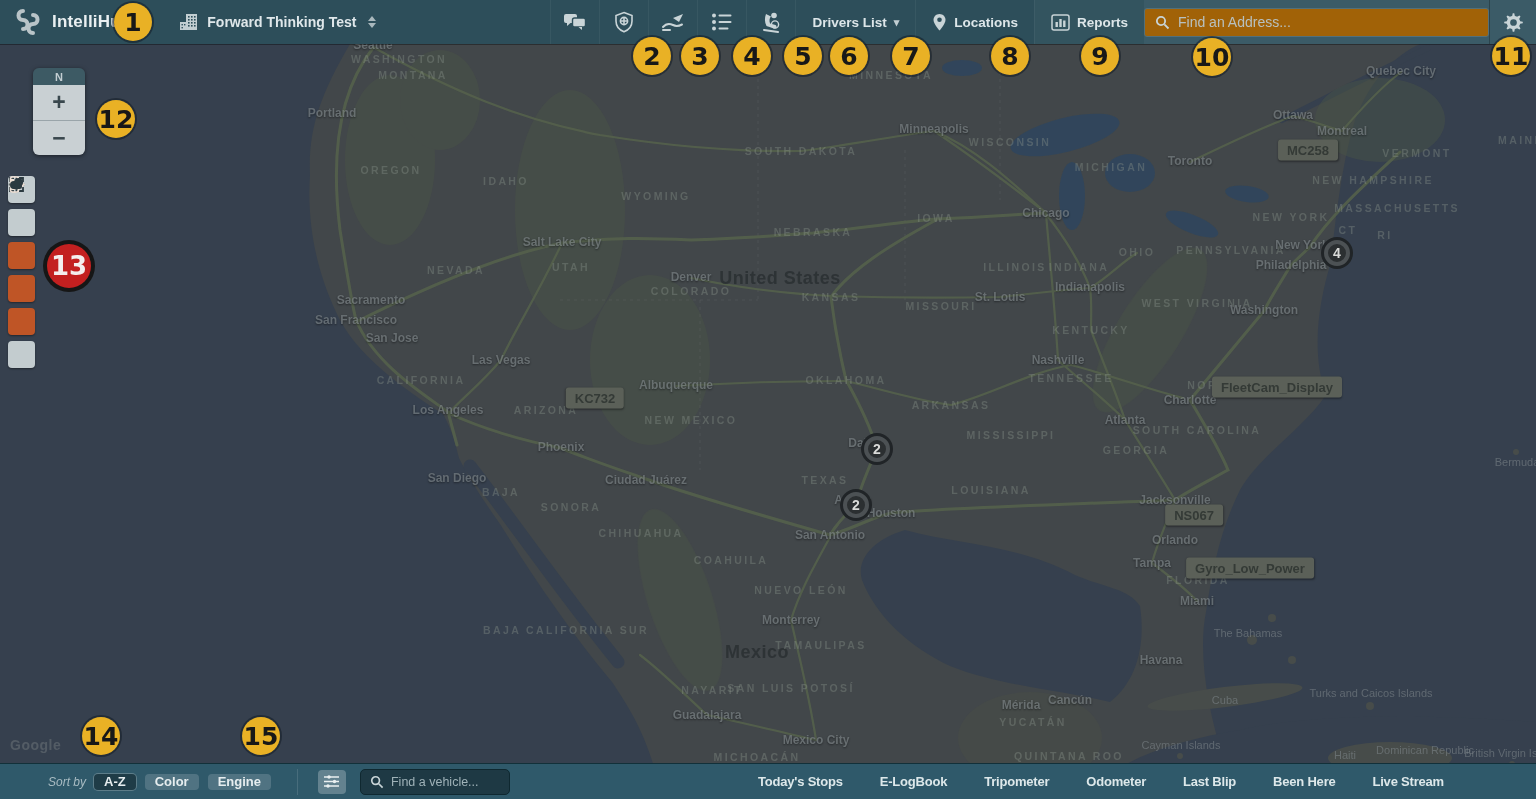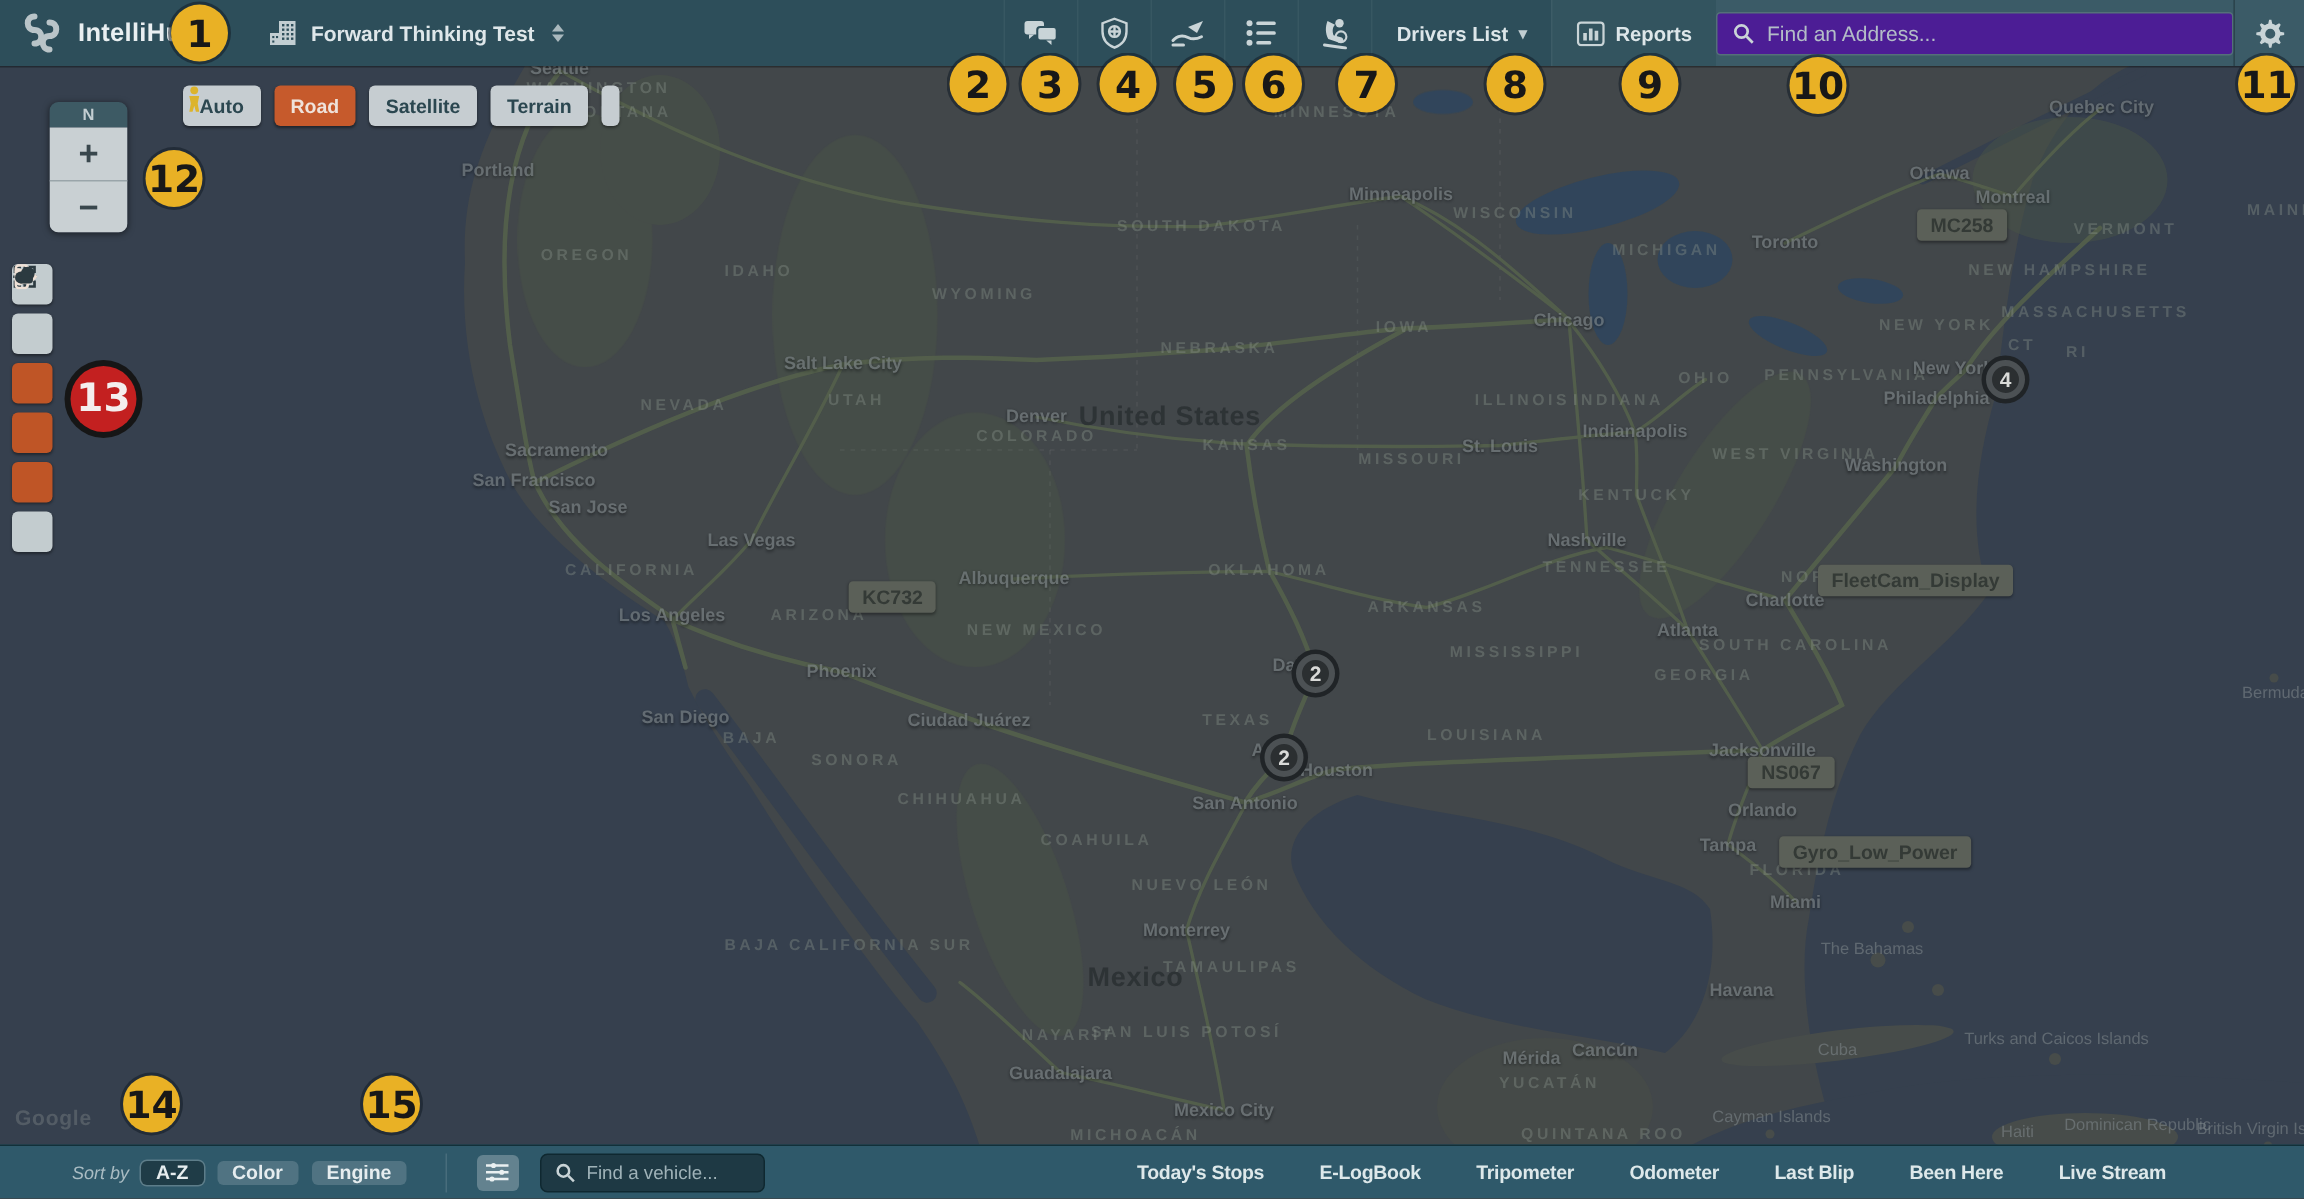--- a/index.html
+++ b/index.html
@@ -60,21 +60,21 @@
   .updn .u { border-bottom:5px solid #a9b8bd; }
   .updn .d { border-top:5px solid #a9b8bd; }
   .tools { margin-left:auto; display:flex; align-items:stretch; }
   .tbtn { width:49px; display:flex; align-items:center; justify-content:center; cursor:pointer;
     border-left:1px solid rgba(255,255,255,.05); }
   .navtxt { display:flex; align-items:center; gap:7px; padding:0 16px; color:#dde6e9;
     font-size:13.5px; font-weight:700; cursor:pointer; border-left:1px solid rgba(255,255,255,.05); }
   .navtxt .caret { font-size:11px; color:#c2ced2; }
   .repblock { background:#33545f; }
   .searchsec { width:345px; background:#3b5b67; display:flex; align-items:center; justify-content:center; }
-  .addrbox { width:350px; height:29px; background:#4c1d95; border:1px solid #547079; border-radius:3px;
+  .addrbox { width:350px; height:29px; background:#a16207; border:1px solid #547079; border-radius:3px;
     display:flex; align-items:center; gap:8px; padding:0 10px; }
   .addrbox input { flex:1; background:transparent; border:none; outline:none; color:#cdd8db; font-size:14px;
     font-family:"Liberation Sans", sans-serif; }
   .addrbox input::placeholder { color:#b9c6ca; opacity:.95; }
   .gearsec { width:47px; background:#3b5b67; border-left:1px solid rgba(0,0,0,.25);
     display:flex; align-items:center; justify-content:center; cursor:pointer; }
 
   
   footer { position:absolute; left:0; bottom:0; width:1536px; height:36px; background:#2f596a;
     display:flex; align-items:center; z-index:10; border-top:1px solid #123039; }
@@ -290,34 +290,20 @@
         <div class="vlabel" style="left: 1194px; top: 515px;">NS067</div>
         <div class="vlabel" style="left: 1277px; top: 387px;">FleetCam_Display</div>
         <div class="vlabel" style="left: 1250px; top: 568px;">Gyro_Low_Power</div>
       </div>
     <div>
         <div class="cluster" style="left: 877px; top: 449px;">2</div>
         <div class="cluster" style="left: 856px; top: 505px;">2</div>
         <div class="cluster" style="left: 1337px; top: 253px;">4</div>
       </div>
 
-    <div class="maptype">
-      <span style="display:flex;gap:9px;">
-          <button class="mtb">Auto</button>
-          <button class="mtb active">Road</button>
-          <button class="mtb">Satellite</button>
-          <button class="mtb">Terrain</button>
-        </span>
-      <button class="mtb peg">
-        <svg width="15" height="19" viewBox="0 0 15 19">
-          <circle cx="7.5" cy="3.2" r="2.6" fill="#dcb42c"></circle>
-          <path d="M4.2,7 L10.8,7 L9.8,12 L10.8,17.5 L8.6,17.5 L7.5,13.5 L6.4,17.5 L4.2,17.5 L5.2,12 Z" fill="#dcb42c"></path>
-        </svg>
-      </button>
-    </div>
 
     <div class="zoomw">
       <div class="ncap">N</div>
       <div class="zbtn">+</div>
       <div class="zbtn">−</div>
     </div>
 
     <div class="ltool">
       <div class="tool">
         <svg width="17" height="17" viewBox="0 0 17 17" stroke="#2c3a40" stroke-width="1.8" fill="#2c3a40">
@@ -442,20 +428,27 @@
           <circle cx="15" cy="13.5" r="3.6" fill="none" stroke="#c9d4d7" stroke-width="1.4"></circle>
           <path d="M4,19 L18,21" stroke="#c9d4d7" stroke-width="2" stroke-linecap="round"></path>
         </svg>
       </div>
     </div>
 
     <div class="navtxt">
       <span>Drivers List</span>
       <span class="caret">▾</span>
     </div>
+    <div class="navtxt">
+      <svg width="15" height="19" viewBox="0 0 15 19">
+        <path d="M7.5,1 C3.8,1 1.5,3.8 1.5,7 C1.5,11 7.5,17.5 7.5,17.5 C7.5,17.5 13.5,11 13.5,7 C13.5,3.8 11.2,1 7.5,1 Z" fill="#c9d4d7"></path>
+        <circle cx="7.5" cy="6.8" r="2.3" fill="#2d4e5a"></circle>
+      </svg>
+      <span>Locations</span>
+    </div>
     <div class="navtxt repblock">
       <svg width="19" height="17" viewBox="0 0 19 17">
         <rect x="1" y="1" width="17" height="15" rx="2" fill="none" stroke="#c9d4d7" stroke-width="1.5"></rect>
         <rect x="4.5" y="8" width="2.4" height="5" fill="#c9d4d7"></rect>
           <rect x="8.3" y="5" width="2.4" height="8" fill="#c9d4d7"></rect>
           <rect x="12.1" y="6.5" width="2.4" height="6.5" fill="#c9d4d7"></rect>
       </svg>
       <span>Reports</span>
     </div>
 

